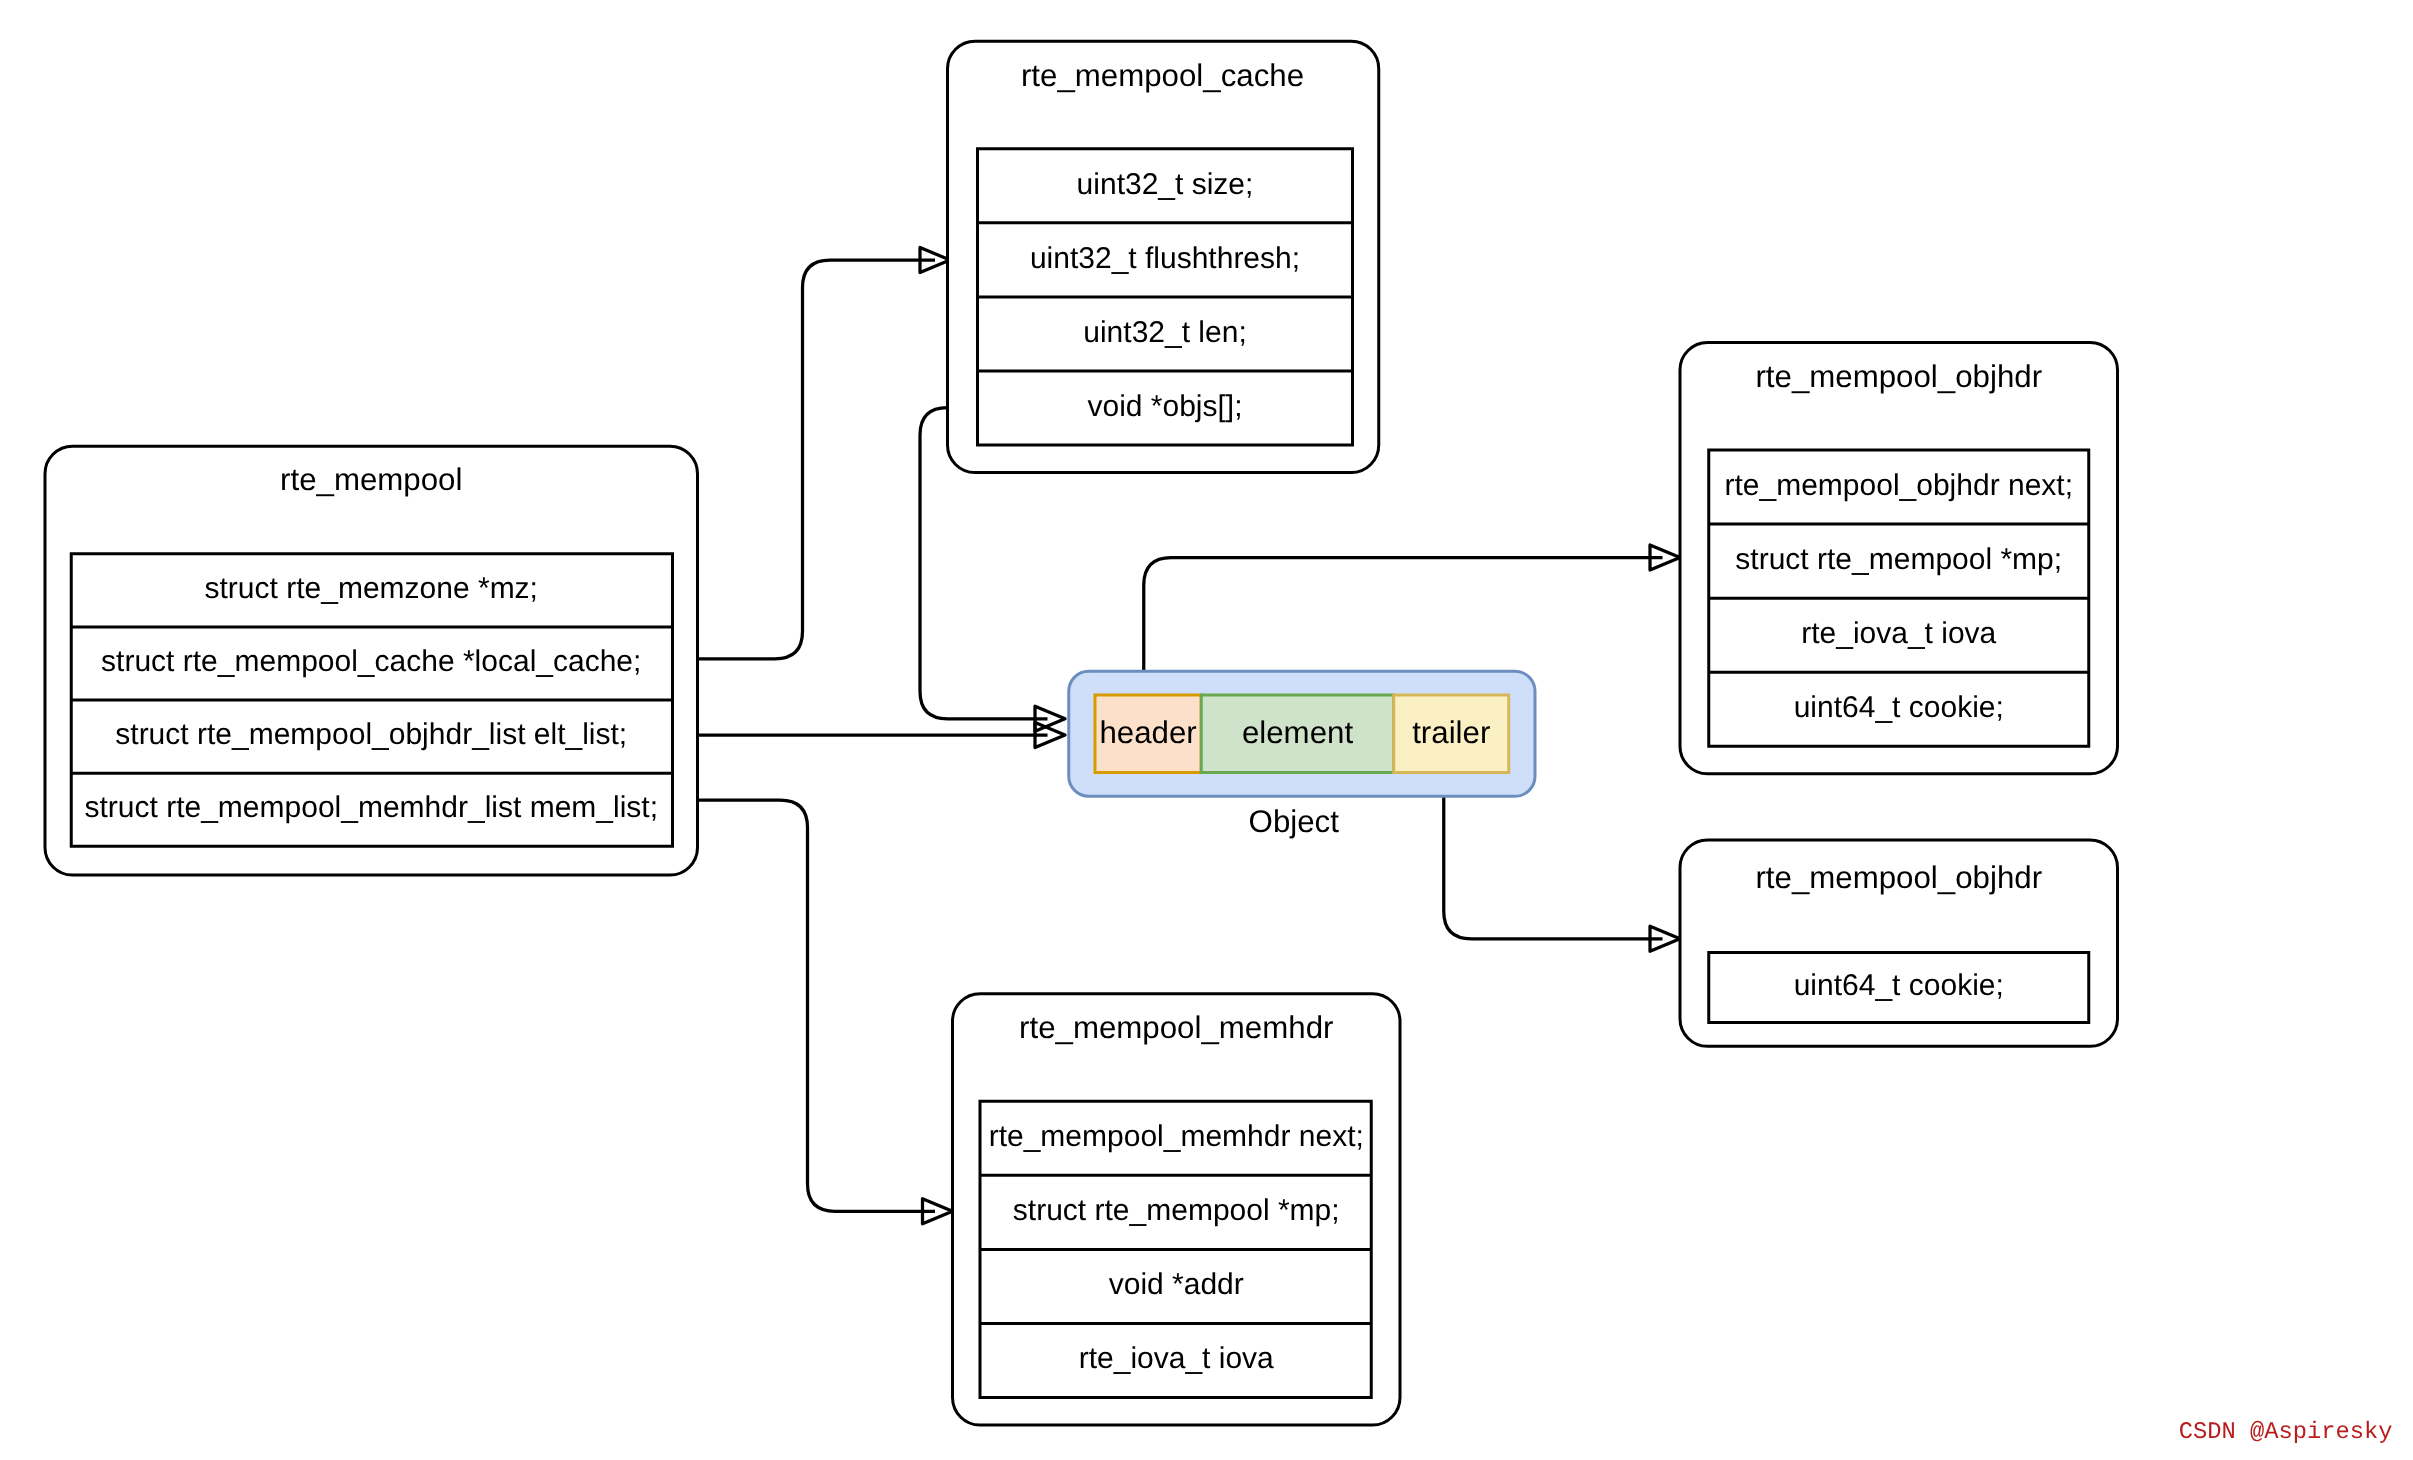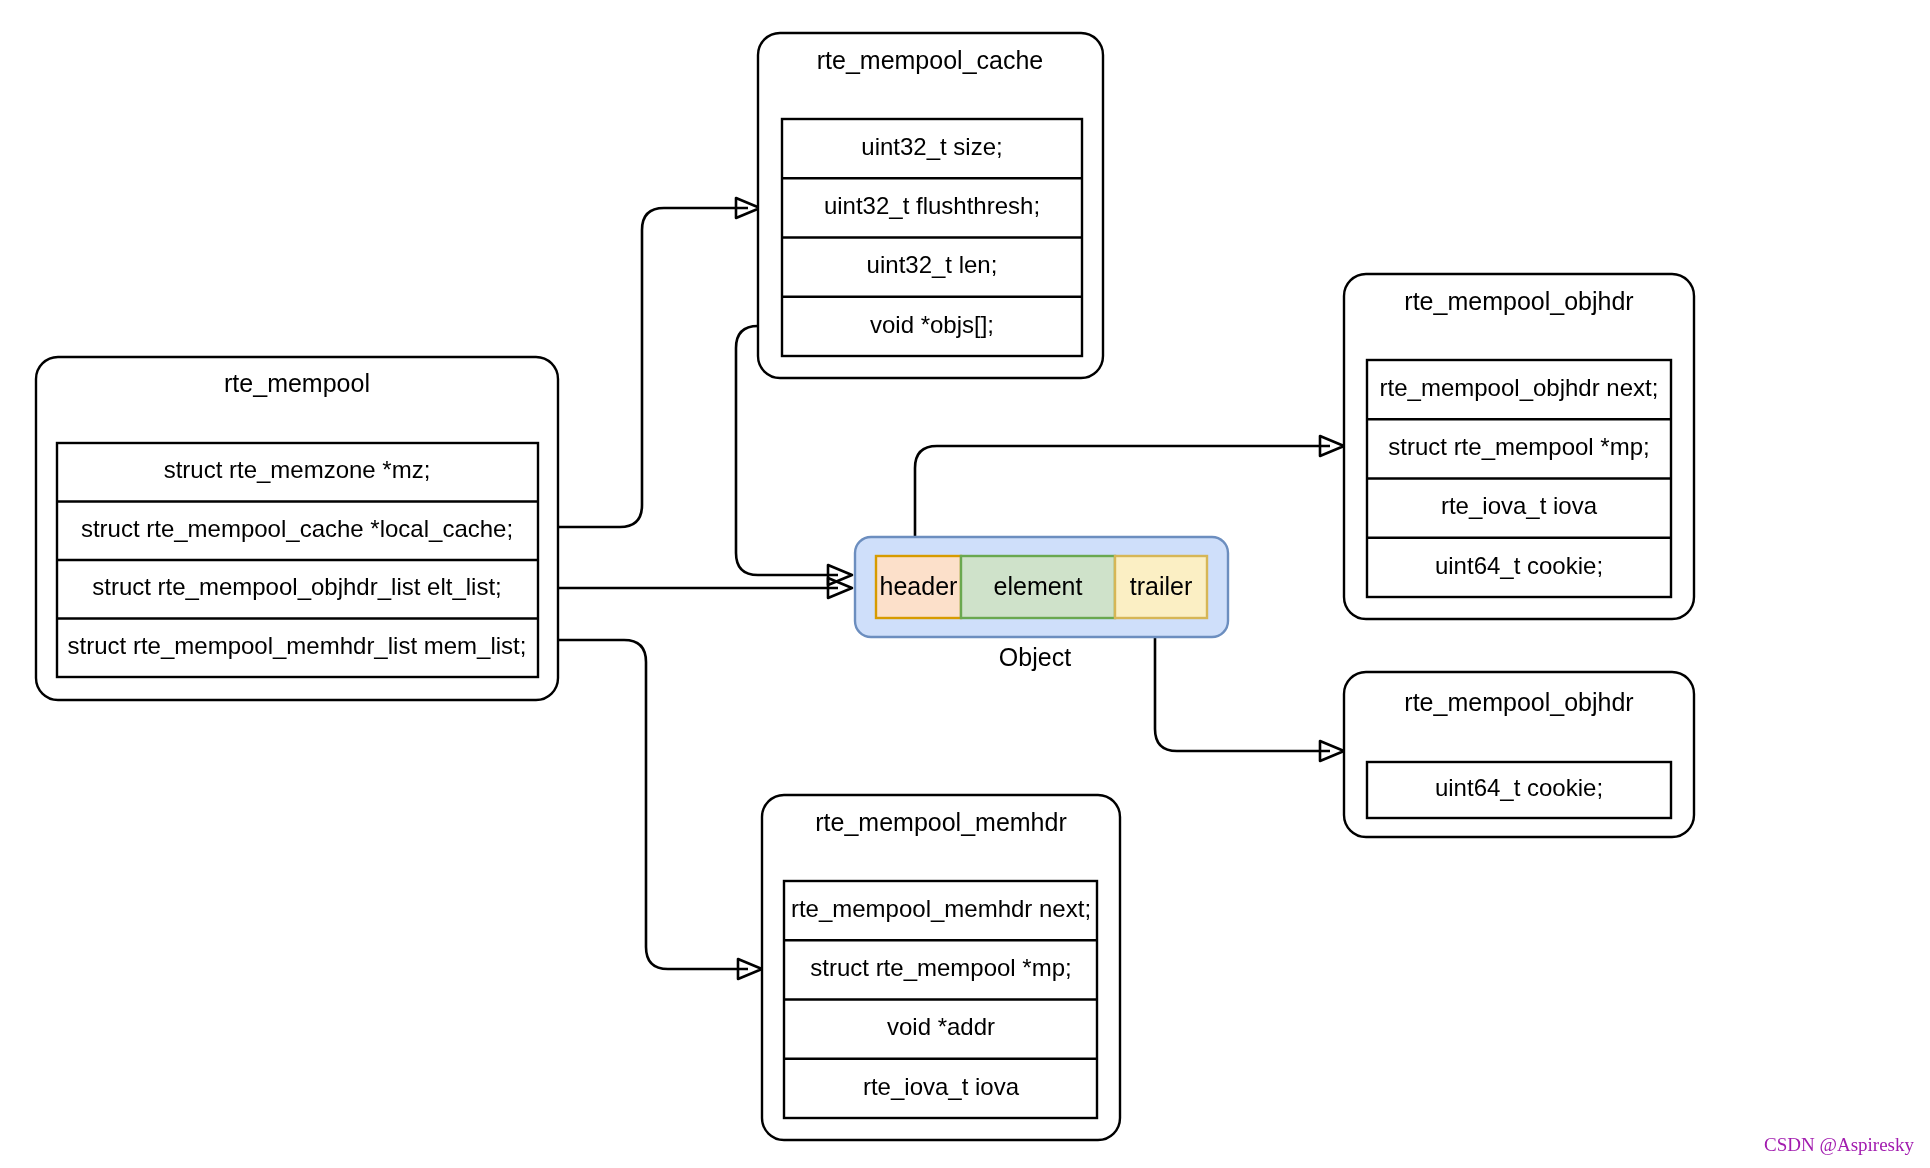--- a/index.html
+++ b/index.html
@@ -59,23 +59,23 @@
     stroke: #6c8ebf;
     stroke-width: 2.4;
   }
   .seg-header  { fill: #fce0ca; stroke: #d79b00; stroke-width: 2.4; }
   .seg-element { fill: #cfe2ca; stroke: #6aa84f; stroke-width: 2.4; }
   .seg-trailer { fill: #fbefc4; stroke: #d6b656; stroke-width: 2.4; }
   .watermark {
     position: absolute;
     right: 16px;
     bottom: 12px;
-    font-family: Liberation Serif, serif;
+    font-family: Liberation Mono, monospace;
     font-size: 19px;
-    color: #a21caf;
+    color: #b91c1c;
     white-space: nowrap;
   }
 </style>
 </head>
 <body>
 
 <div id="canvas">
 
   <svg class="diagram" viewBox="0 0 1930 1168">
 

